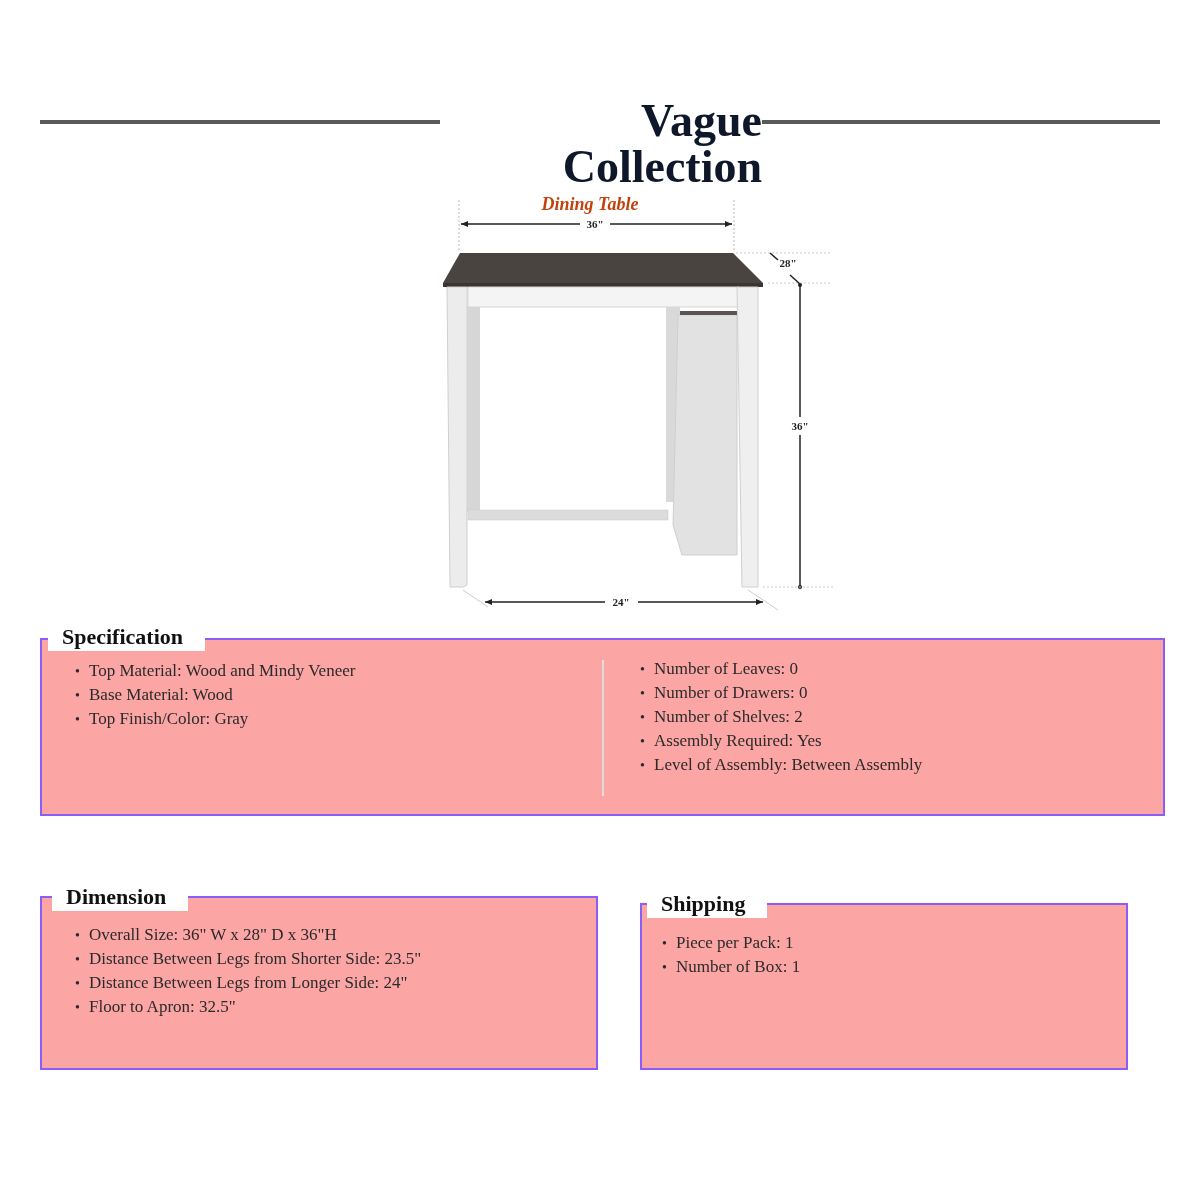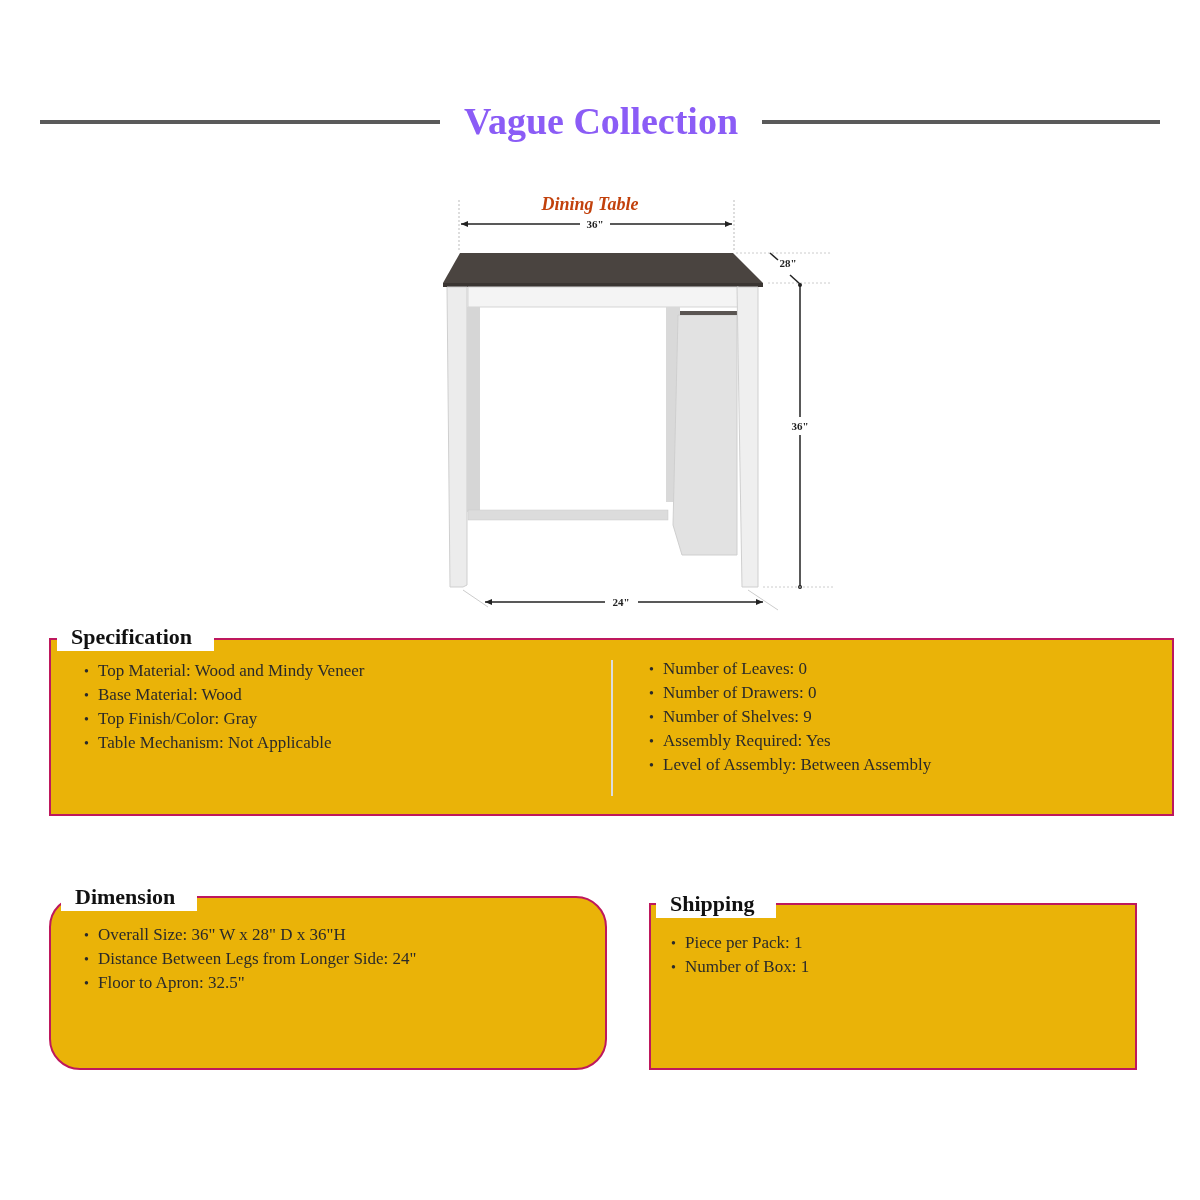--- a/index.html
+++ b/index.html
@@ -28,26 +28,26 @@
       height: 4px;
       background: #5a5a5a;
     }
     .title-rule.left { left: 0; width: 400px; }
     .title-rule.right { right: 0; width: 398px; }
     .title-text {
       position: absolute;
       left: 400px;
       width: 322px;
       top: 0;
-      text-align: center;
-      font-family: "Liberation Serif", serif;
-      font-weight: bold;
-      font-size: 38px;
+      text-align: right;
+      font-family: "Liberation Serif", serif;
+      font-weight: bold;
+      font-size: 46px;
       line-height: 46px;
-      color: #8b5cf6;
+      color: #0f172a;
       letter-spacing: 0px;
     }
     .subtitle {
       position: absolute;
       left: 400px;
       width: 380px;
       top: 166px;
       text-align: center;
       font-family: "Liberation Serif", serif;
       font-style: italic;
@@ -64,24 +64,23 @@
       height: 430px;
     }
     .dim-label {
       font-family: "Liberation Serif", serif;
       font-size: 11px;
       font-weight: bold;
       fill: #222;
     }
     .box {
       position: absolute;
-      border: 2px solid #be185d;
+      border: 2px solid #8b5cf6;
       box-sizing: border-box;
-      background: #eab308;
-      margin-left: 9px;
+      background: #fca5a5;
     }
     .box-title {
       position: absolute;
       background: #fff;
       padding: 0 22px 0 14px;
       font-family: "Liberation Serif", serif;
       font-weight: bold;
       font-size: 22px;
       color: #111;
       line-height: 28px;
@@ -171,36 +170,36 @@
     <text x="191" y="411" text-anchor="middle" class="dim-label">24"</text>
   </svg>
 </div>
 
 <div class="box" style="left:40px; top:638px; width:1125px; height:178px;">
   <div class="box-title" style="left:6px; top:-17px;">Specification</div>
   <ul class="items" style="left:33px; top:19px;">
     <li><span class="bullet">•</span><span>Top Material: Wood and Mindy Veneer</span></li>
     <li><span class="bullet">•</span><span>Base Material: Wood</span></li>
     <li><span class="bullet">•</span><span>Top Finish/Color: Gray</span></li>
-    <li><span class="bullet">•</span><span>Table Mechanism: Not Applicable</span></li>
   </ul>
   <div class="col-divider" style="left:560px; top:20px; height:136px;"></div>
   <ul class="items" style="left:598px; top:17px;">
     <li><span class="bullet">•</span><span>Number of Leaves: 0</span></li>
     <li><span class="bullet">•</span><span>Number of Drawers: 0</span></li>
-    <li><span class="bullet">•</span><span>Number of Shelves: 9</span></li>
+    <li><span class="bullet">•</span><span>Number of Shelves: 2</span></li>
     <li><span class="bullet">•</span><span>Assembly Required: Yes</span></li>
     <li><span class="bullet">•</span><span>Level of Assembly: Between Assembly</span></li>
   </ul>
 </div>
 
-<div class="box" style="left:40px; top:896px; width:558px; height:174px;border-radius:31px;">
+<div class="box" style="left:40px; top:896px; width:558px; height:174px;">
   <div class="box-title" style="left:10px; top:-15px;">Dimension</div>
   <ul class="items" style="left:33px; top:25px;">
     <li><span class="bullet">•</span><span>Overall Size: 36" W x 28" D x 36"H</span></li>
+    <li><span class="bullet">•</span><span>Distance Between Legs from Shorter Side: 23.5"</span></li>
     <li><span class="bullet">•</span><span>Distance Between Legs from Longer Side: 24"</span></li>
     <li><span class="bullet">•</span><span>Floor to Apron: 32.5"</span></li>
   </ul>
 </div>
 
 <div class="box" style="left:640px; top:903px; width:488px; height:167px;">
   <div class="box-title" style="left:5px; top:-15px;">Shipping</div>
   <ul class="items" style="left:20px; top:26px;">
     <li><span class="bullet">•</span><span>Piece per Pack: 1</span></li>
     <li><span class="bullet">•</span><span>Number of Box: 1</span></li>

